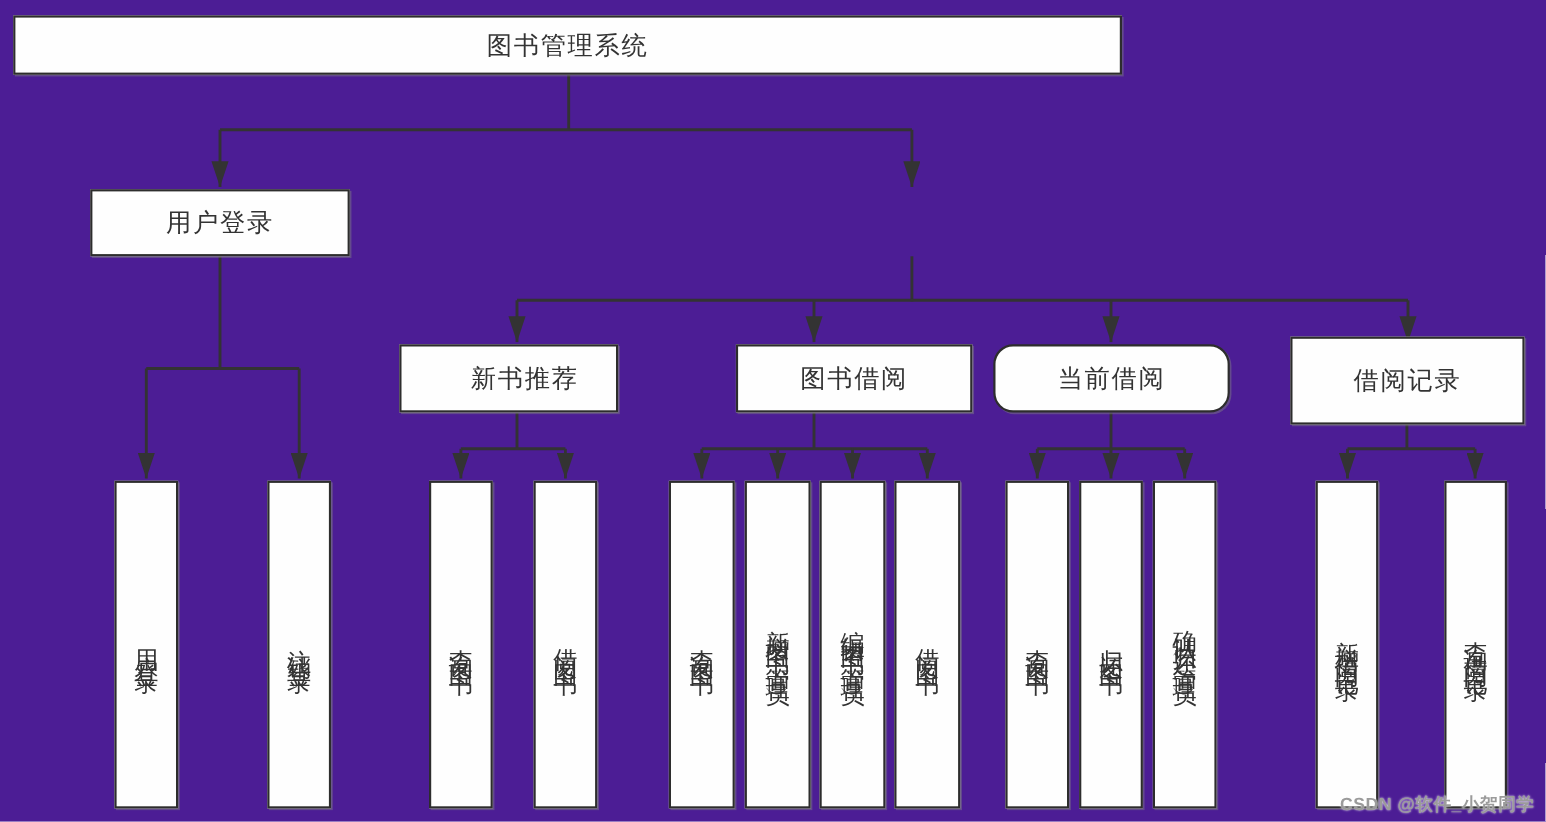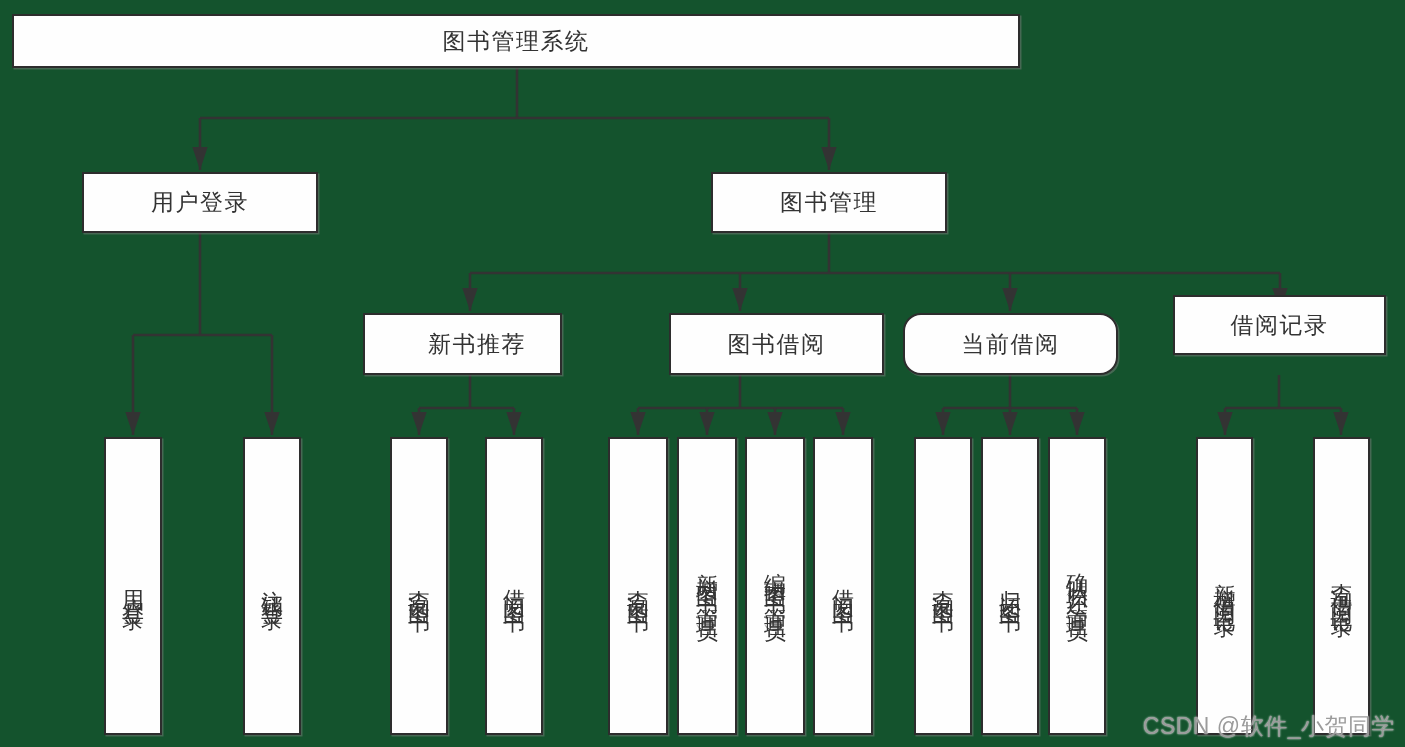--- a/index.html
+++ b/index.html
@@ -4,21 +4,21 @@
 <style>
   html, body {
     margin: 0;
     padding: 0;
     background: #ffffff;
   }
   .stage {
     position: relative;
     width: 1405px;
     height: 747px;
-    background: #14532d;
+    background: #4c1d95;
     font-family: "Liberation Sans", sans-serif;
     overflow: hidden;
   }
   .wires {
     position: absolute;
     left: 0;
     top: 0;
     pointer-events: none;
   }
   .wire {
@@ -51,44 +51,45 @@
     letter-spacing: 7px;
     line-height: 1;
     white-space: nowrap;
   }
   .root-box    { left: 12px;   top: 14px;  width: 1008px; height: 54px; }
   .l2-a        { left: 82px;   top: 172px; width: 236px;  height: 61px; }
   .l2-b        { left: 711px;  top: 172px; width: 236px;  height: 61px; }
   .l3-a        { left: 363px;  top: 313px; width: 199px;  height: 62px; padding-left: 29px; }
   .l3-b        { left: 633px;  top: 313px; width: 215px;  height: 62px; margin-left: 36px; }
   .l3-c        { left: 903px;  top: 313px; width: 215px;  height: 62px; border-radius: 18px; }
-  .l3-d        { left: 1173px; top: 295px; width: 213px;  height: 60px; }
+  .l3-d        { left: 1173px; top: 306px; width: 213px;  height: 80px; }
   .leaf        { top: 437px;   height: 298px; }
   .leaf-g1-1   { left: 104px;  width: 58px; }
   .leaf-g1-2   { left: 243px;  width: 58px; }
   .leaf-g2-1   { left: 390px;  width: 58px; }
   .leaf-g2-2   { left: 485px;  width: 58px; }
   .leaf-g3-1   { left: 608px;  width: 60px; }
   .leaf-g3-2   { left: 677px;  width: 60px; }
   .leaf-g3-3   { left: 745px;  width: 60px; }
   .leaf-g3-4   { left: 813px;  width: 60px; }
   .leaf-g4-1   { left: 914px;  width: 58px; }
   .leaf-g4-2   { left: 981px;  width: 58px; }
   .leaf-g4-3   { left: 1048px; width: 58px; }
   .leaf-g5-1   { left: 1196px; width: 57px; }
   .leaf-g5-2   { left: 1313px; width: 57px; }
   .watermark {
     position: absolute;
     right: 10px;
     bottom: 5px;
-    font-size: 23px;
+    font-size: 16px;
     color: #9b9b9b;
     letter-spacing: 0.5px;
     z-index: 5;
     text-shadow: 0 0 2px #ffffff;
+    font-weight: bold;
   }
 </style>
 </head>
 <body>
 
 <div class="stage">
 
   <svg class="wires" width="1405" height="747" viewBox="0 0 1405 747">
     <defs>
       <marker id="arrow" viewBox="0 -3 9 6" markerWidth="9" markerHeight="6" refX="9" refY="0" orient="auto" markerUnits="strokeWidth">
@@ -144,23 +145,20 @@
     </g>
   </svg>
 
   <div class="node node-h root-box">
     <span>图书管理系统</span>
   </div>
 
   <div class="node node-h l2-a">
     <span>用户登录</span>
   </div>
-  <div class="node node-h l2-b">
-    <span>图书管理</span>
-  </div>
 
   <div class="node node-h l3-a">
     <span>新书推荐</span>
   </div>
   <div class="node node-h l3-b">
     <span>图书借阅</span>
   </div>
   <div class="node node-h l3-c">
     <span>当前借阅</span>
   </div>

